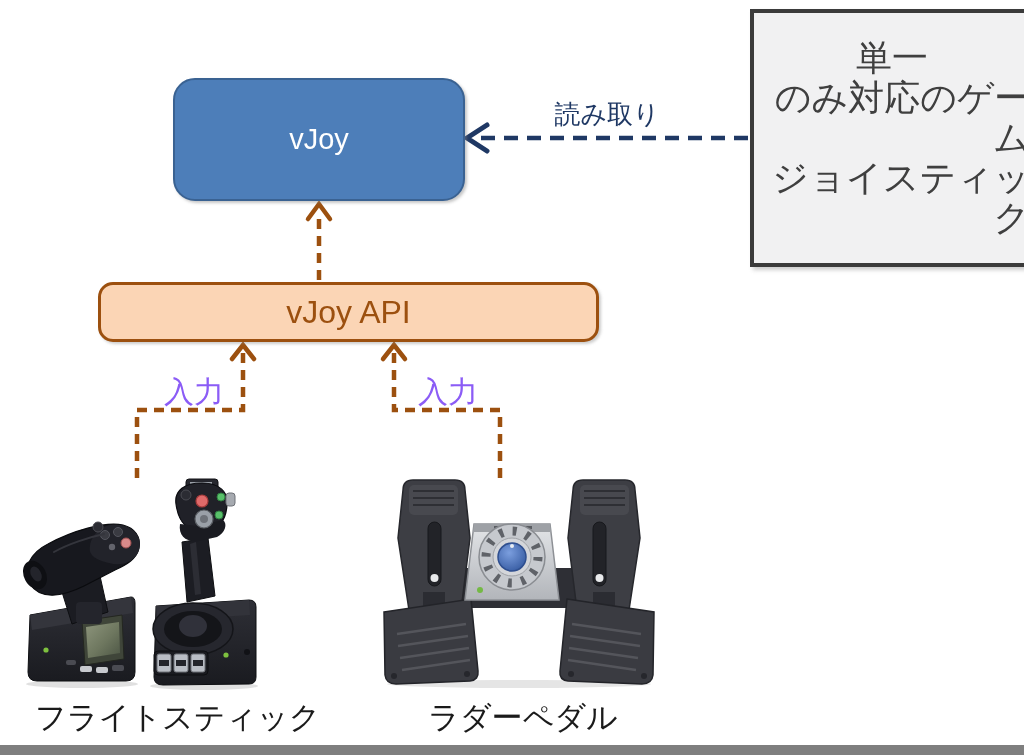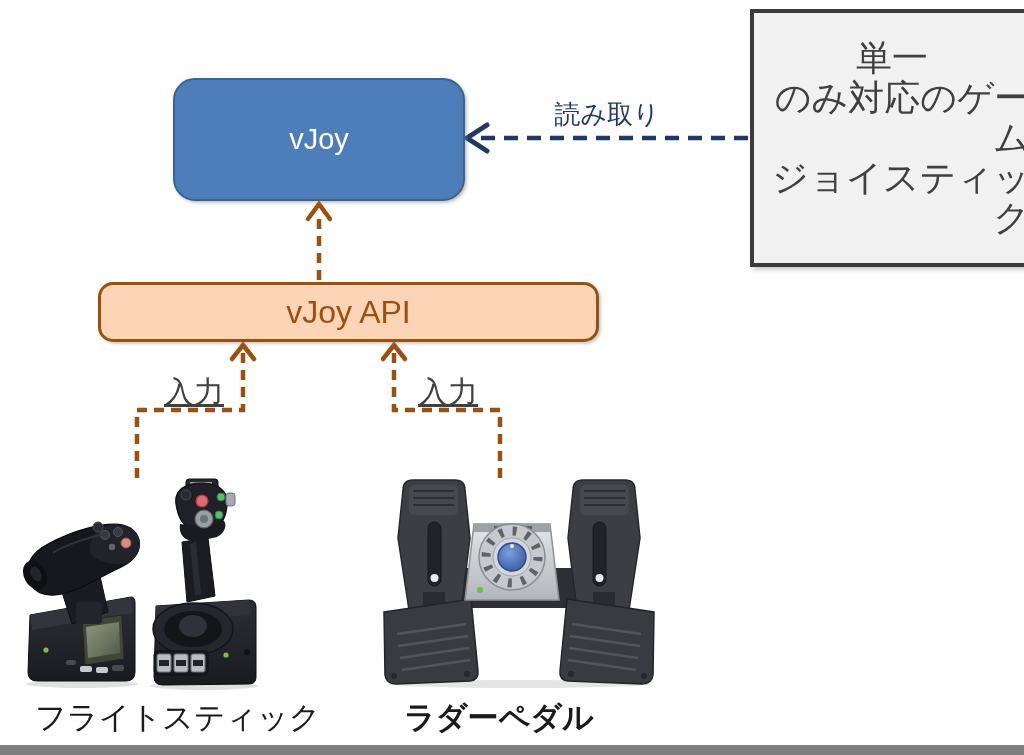--- a/index.html
+++ b/index.html
@@ -26,26 +26,26 @@
   }
   .box-orange{
     left:67px;top:282px;width:501px;height:60px;
     background:#FBD5B5;border:3.5px solid #9C500F;border-radius:15px;
     color:#9C500F;font-size:32px;
     box-shadow:2px 2px 3px rgba(130,130,130,.4);
     margin-left:31px;
   }
   .lbl{position:absolute;white-space:nowrap;}
   .lbl-read{left:607px;top:97px;transform:translateX(-50%);color:#1F3864;font-size:26px;}
-  .lbl-input{color:#404040;font-size:30px;transform:translateX(-50%);text-decoration:underline;}
+  .lbl-input{color:#8b5cf6;font-size:30px;transform:translateX(-50%);}
   .lbl-input-left{left:194px;top:372px;}
   .lbl-input-right{left:448px;top:372px;}
   .lbl-device{color:#1a1a1a;font-size:31px;top:697px;}
   .lbl-flight{left:35px;}
-  .lbl-rudder{left:404px;font-weight:bold;}
+  .lbl-rudder{left:428px;}
   .device{position:absolute;}
   .dev-flight{left:20px;top:474px;}
   .dev-pedals{left:373px;top:476px;}
   .footer-bar{position:absolute;left:0;bottom:0;width:1024px;height:10px;background:#7F7F7F;}
 </style>
 </head>
 <body>
 
 <div class="stage">
 

